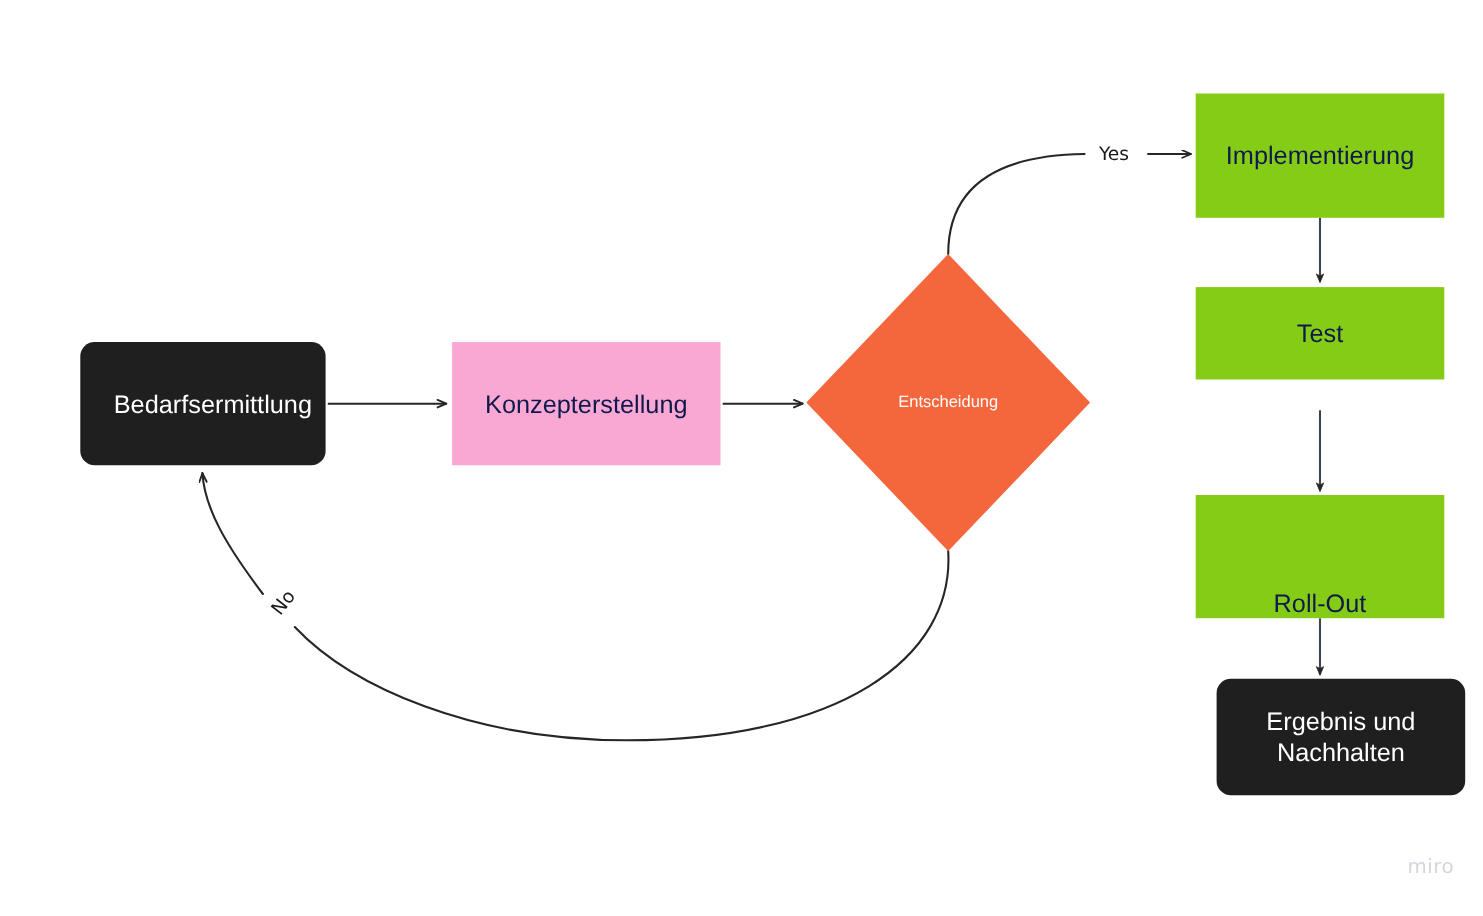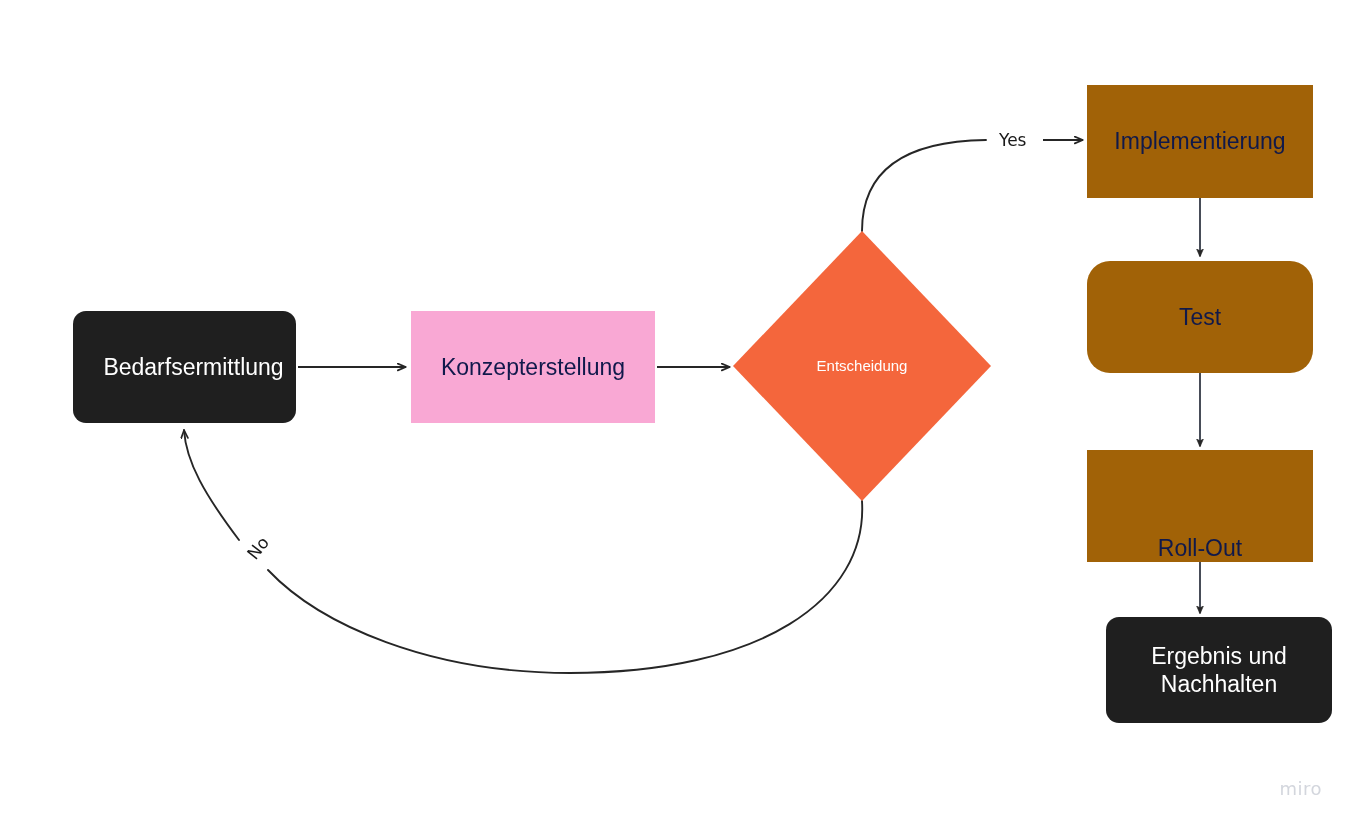--- a/index.html
+++ b/index.html
@@ -49,21 +49,21 @@
 
   
   .node-process-blue {
     background: #f9a8d4;
     color: #10194b;
     font-size: 23px;
   }
 
   
   .node-process-light {
-    background: #a16207;
+    background: #84cc16;
     color: #10194b;
     font-size: 23px;
   }
 
   
   .node-decision {
     background: transparent;
     color: #ffffff;
     font-size: 15px;
   }
@@ -146,21 +146,21 @@
 
   <div class="node node-decision" style="left:733px; top:231px; width:258px; height:270px;">
     <div class="diamond-shape"></div>
     <span class="diamond-label">Entscheidung</span>
   </div>
 
   <div class="node node-process-light" style="left:1087px; top:85px; width:226px; height:113px;">
     <span>Implementierung</span>
   </div>
 
-  <div class="node node-process-light" style="left:1087px; top:261px; width:226px; height:112px;border-radius:23px;">
+  <div class="node node-process-light" style="left:1087px; top:261px; width:226px; height:84px;">
     <span>Test</span>
   </div>
 
   <div class="node node-process-light" style="left:1087px; top:450px; width:226px; height:112px;align-items:flex-end;">
     <span>Roll-Out</span>
   </div>
 
   <div class="node node-terminal" style="left:1087px; top:617px; width:226px; height:106px;margin-left:19px;">
     <span>
       <span>Ergebnis und</span><br>

